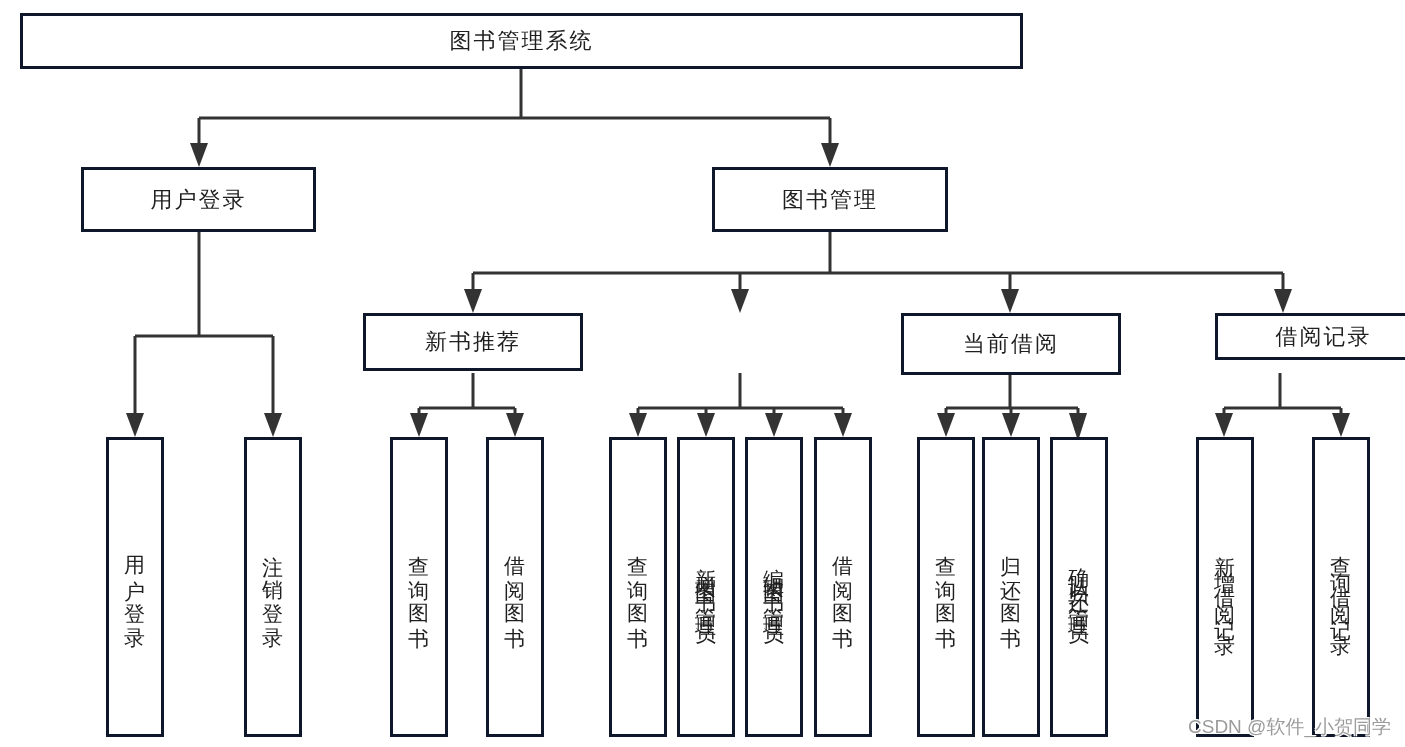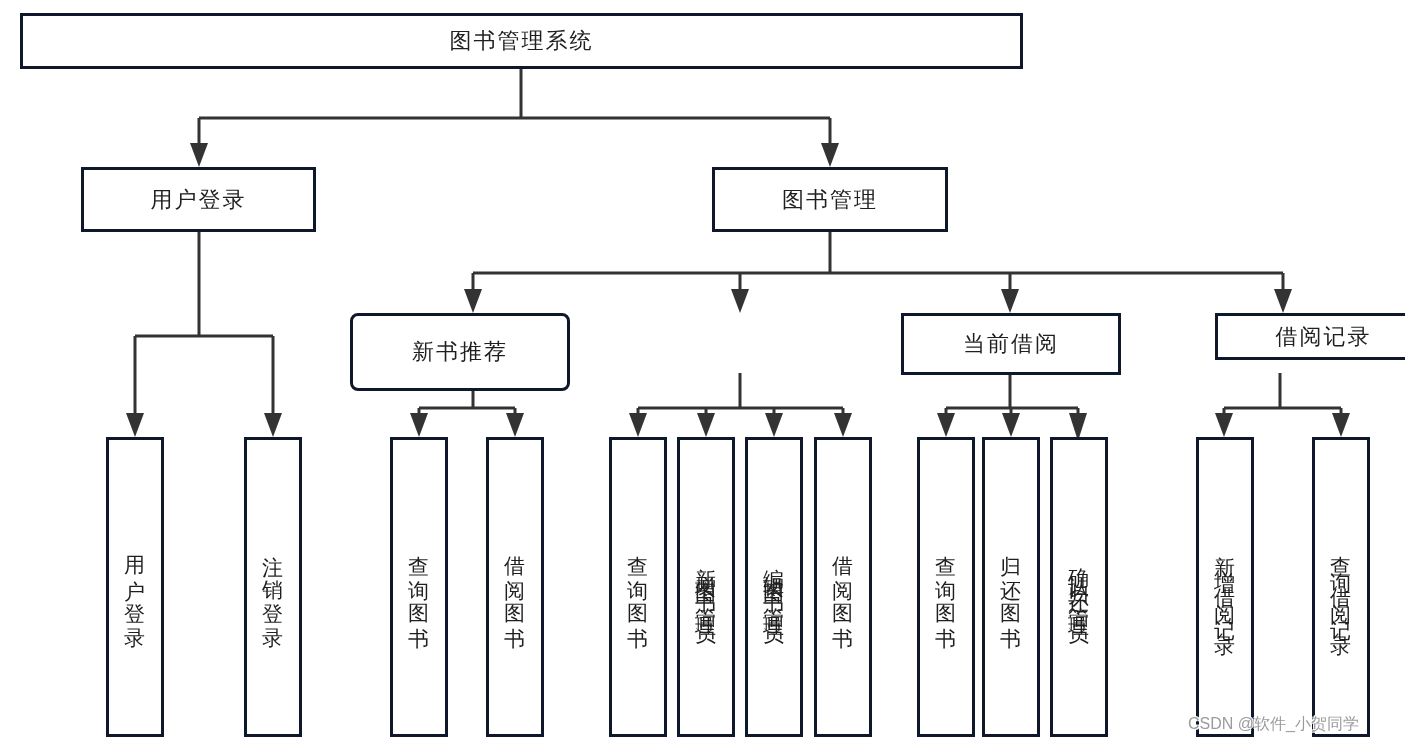--- a/index.html
+++ b/index.html
@@ -19,21 +19,21 @@
     display:flex;align-items:center;justify-content:center;
     color:#1f1f1f;
   }
   .hlabel{font-size:22px;letter-spacing:2px;white-space:nowrap;}
   
   .root{left:20px;top:13px;width:1003px;height:56px;}
   
   .l2a{left:81px;top:167px;width:235px;height:65px;}
   .l2b{left:712px;top:167px;width:236px;height:65px;text-align:center;}
   
-  .l3a{left:350px;top:313px;width:220px;height:78px;border-radius:8px;}
+  .l3a{left:363px;top:313px;width:220px;height:58px;}
   .l3b{left:630px;top:313px;width:220px;height:62px;}
   .l3c{left:901px;top:313px;width:220px;height:62px;}
   .l3d{left:1215px;top:313px;width:217px;height:47px;}
   
   .leaf{top:437px;width:58px;height:300px;}
   .leaf .vtext{
     writing-mode:vertical-rl;
     font-size:21px;
     line-height:1;
     color:#1f1f1f;
@@ -42,21 +42,21 @@
   .ls4 .vtext{letter-spacing:24px;}
   .ls6 .vtext{letter-spacing:16px;}
   .ls9 .vtext{letter-spacing:8px;}
   .lf1{left:106px;} .lf2{left:244px;}
   .lf3{left:390px;} .lf4{left:486px;}
   .lf5{left:609px;} .lf6{left:677px;} .lf7{left:745px;} .lf8{left:814px;}
   .lf9{left:917px;} .lf10{left:982px;} .lf11{left:1050px;}
   .lf12{left:1196px;} .lf13{left:1312px;}
   .watermark{
     position:absolute;left:1188px;top:714px;
-    font-size:16px;color:#9b9b9b;white-space:nowrap;
+    font-size:19px;color:#9b9b9b;white-space:nowrap;
     text-shadow:-1px -1px 0 #ffffff,1px -1px 0 #ffffff,-1px 1px 0 #ffffff,1px 1px 0 #ffffff;
   }
 </style>
 </head>
 <body>
 
 <div class="canvas">
 
   <svg class="connectors" viewBox="0 0 1405 747" xmlns="http://www.w3.org/2000/svg">
     <g stroke="#333333" stroke-width="3" fill="none">

